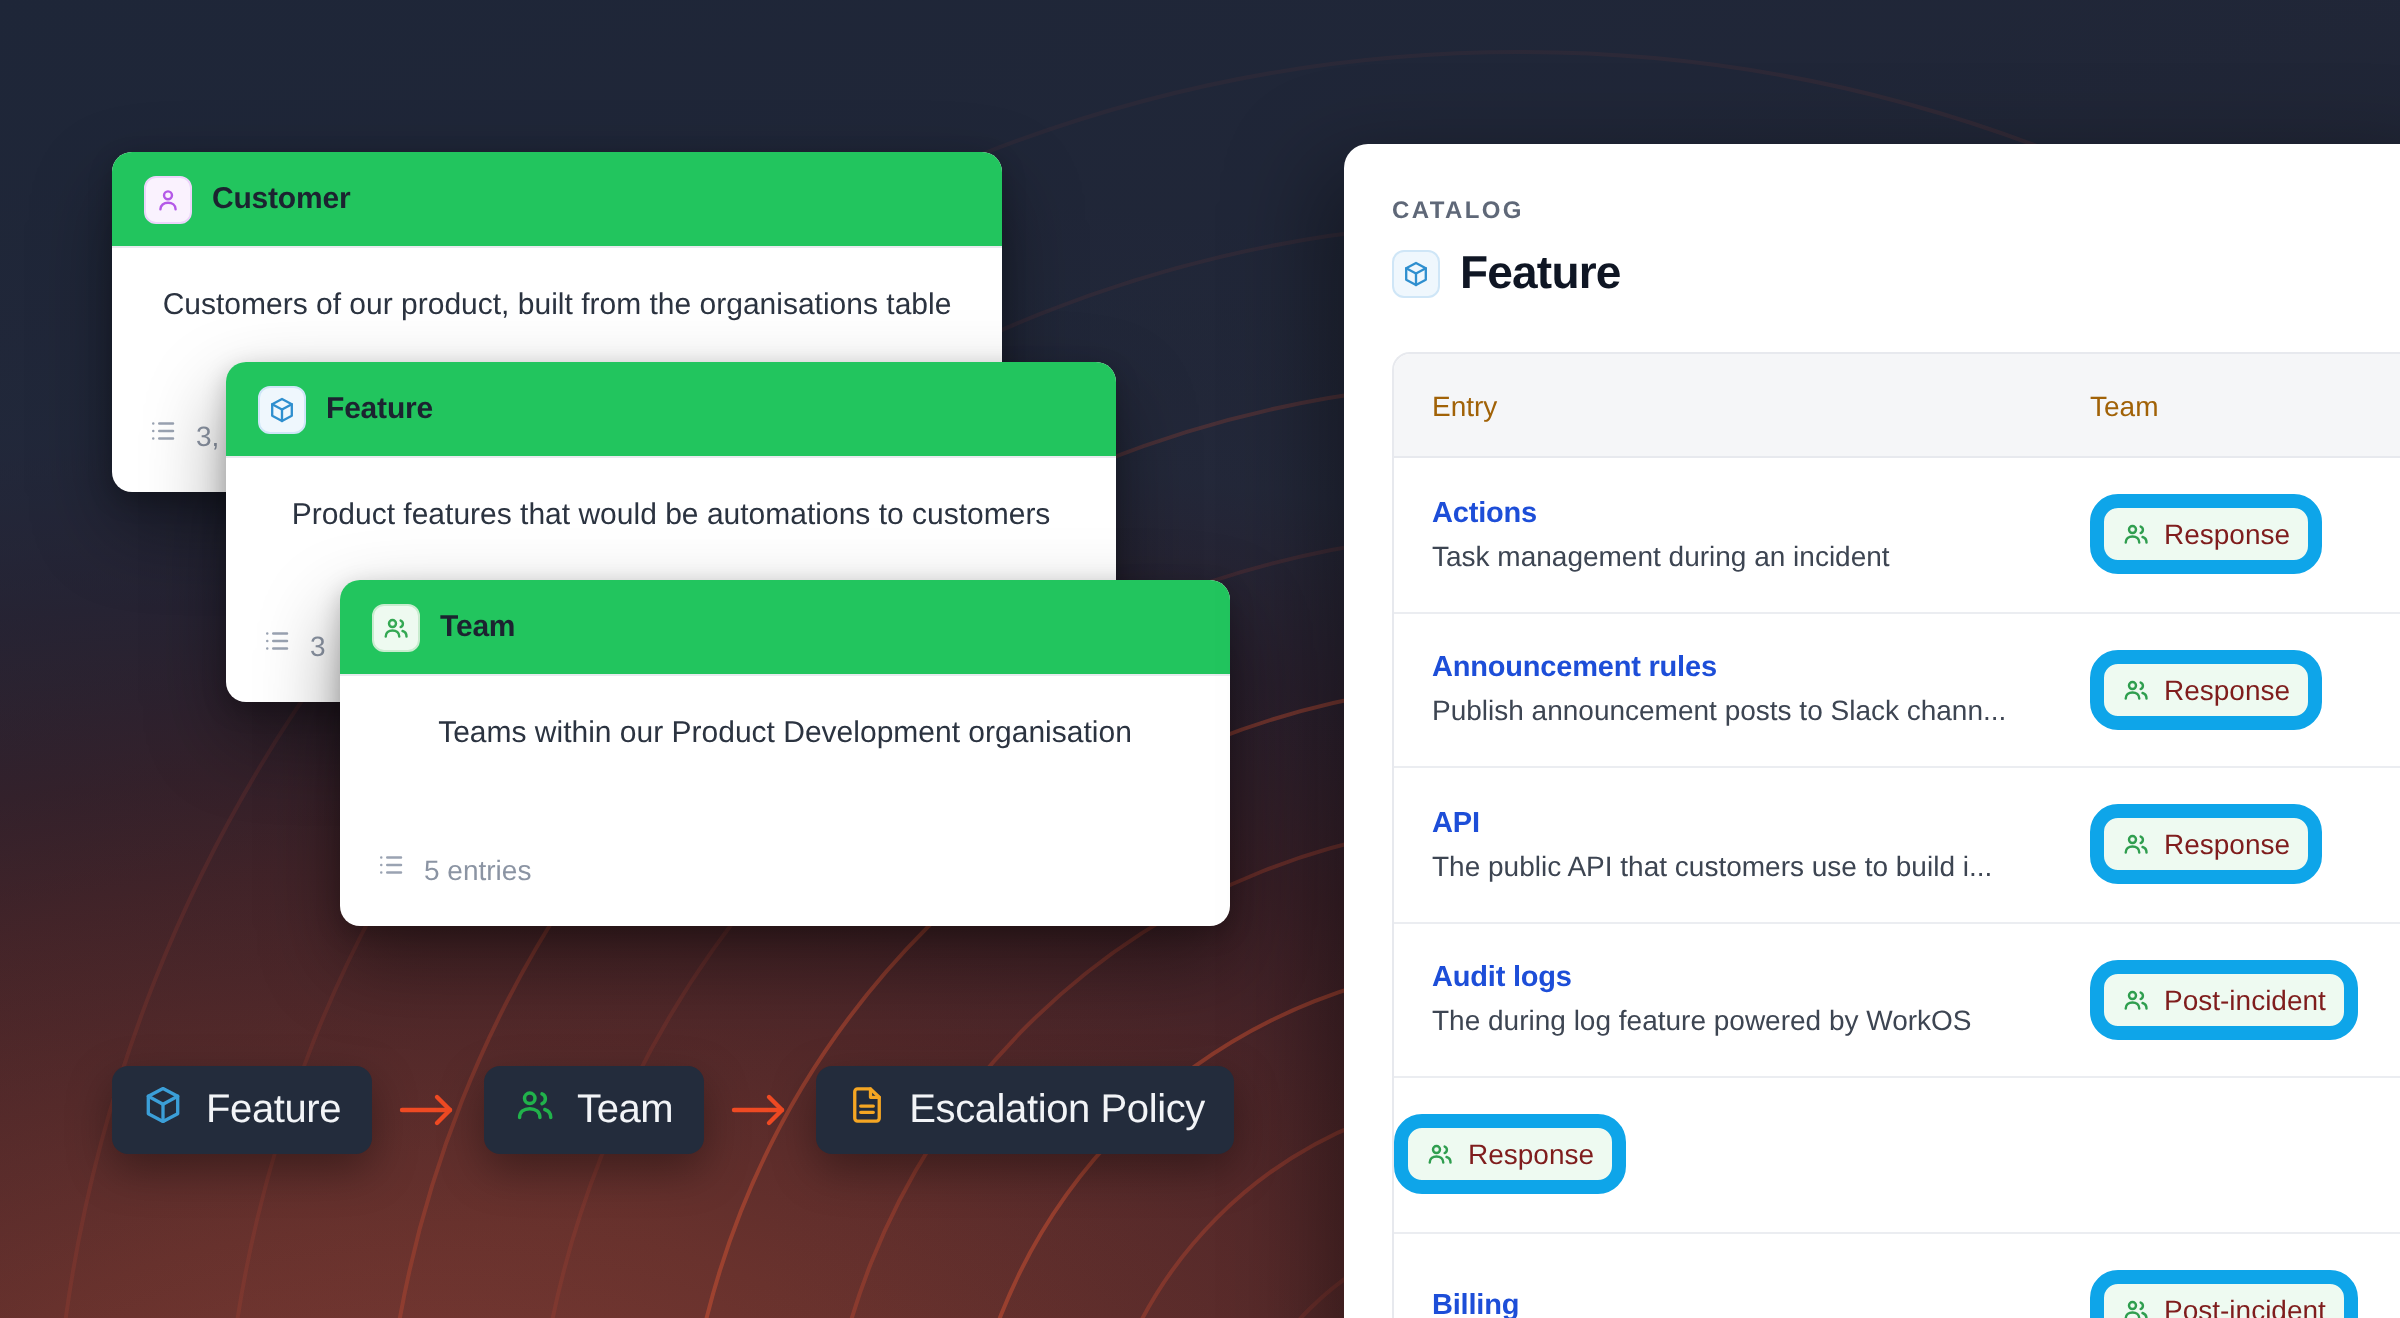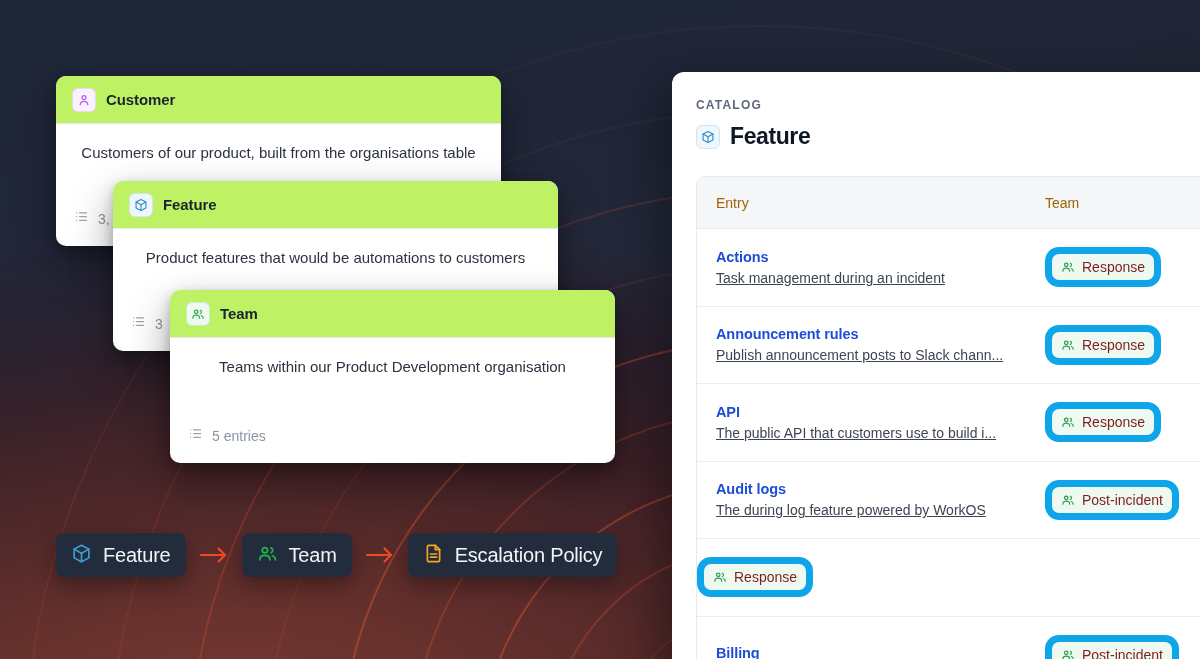--- a/index.html
+++ b/index.html
@@ -37,21 +37,21 @@
 
   
   .card {
     position: absolute;
     background: #ffffff;
     border-radius: 10px;
     box-shadow: 0 18px 40px rgba(0,0,0,0.38), 0 4px 12px rgba(0,0,0,0.22);
     overflow: hidden;
   }
   .card-head {
-    background: #bef264;
+    background: #22c55e;
     border-bottom: 1px solid #e8eaee;
     display: flex;
     align-items: center;
     gap: 10px;
     padding: 12px 16px;
     height: 48px;
   }
   .card-title {
     font-size: 15px;
     font-weight: 700;
@@ -194,21 +194,20 @@
     font-weight: 700;
     color: #1d4ed8;
     letter-spacing: -0.1px;
   }
   .entry-desc {
     font-size: 14px;
     color: #3d4552;
     margin-top: 5px;
     white-space: nowrap;
     overflow: hidden;
-    text-decoration: underline;
   }
   .td-team { flex: 1; }
   .badge {
     display: inline-flex;
     align-items: center;
     gap: 7px;
     background: #eefaf1;
     border: 7px solid #0ea5e9;
     border-radius: 14px;
     padding: 5px 9px;

